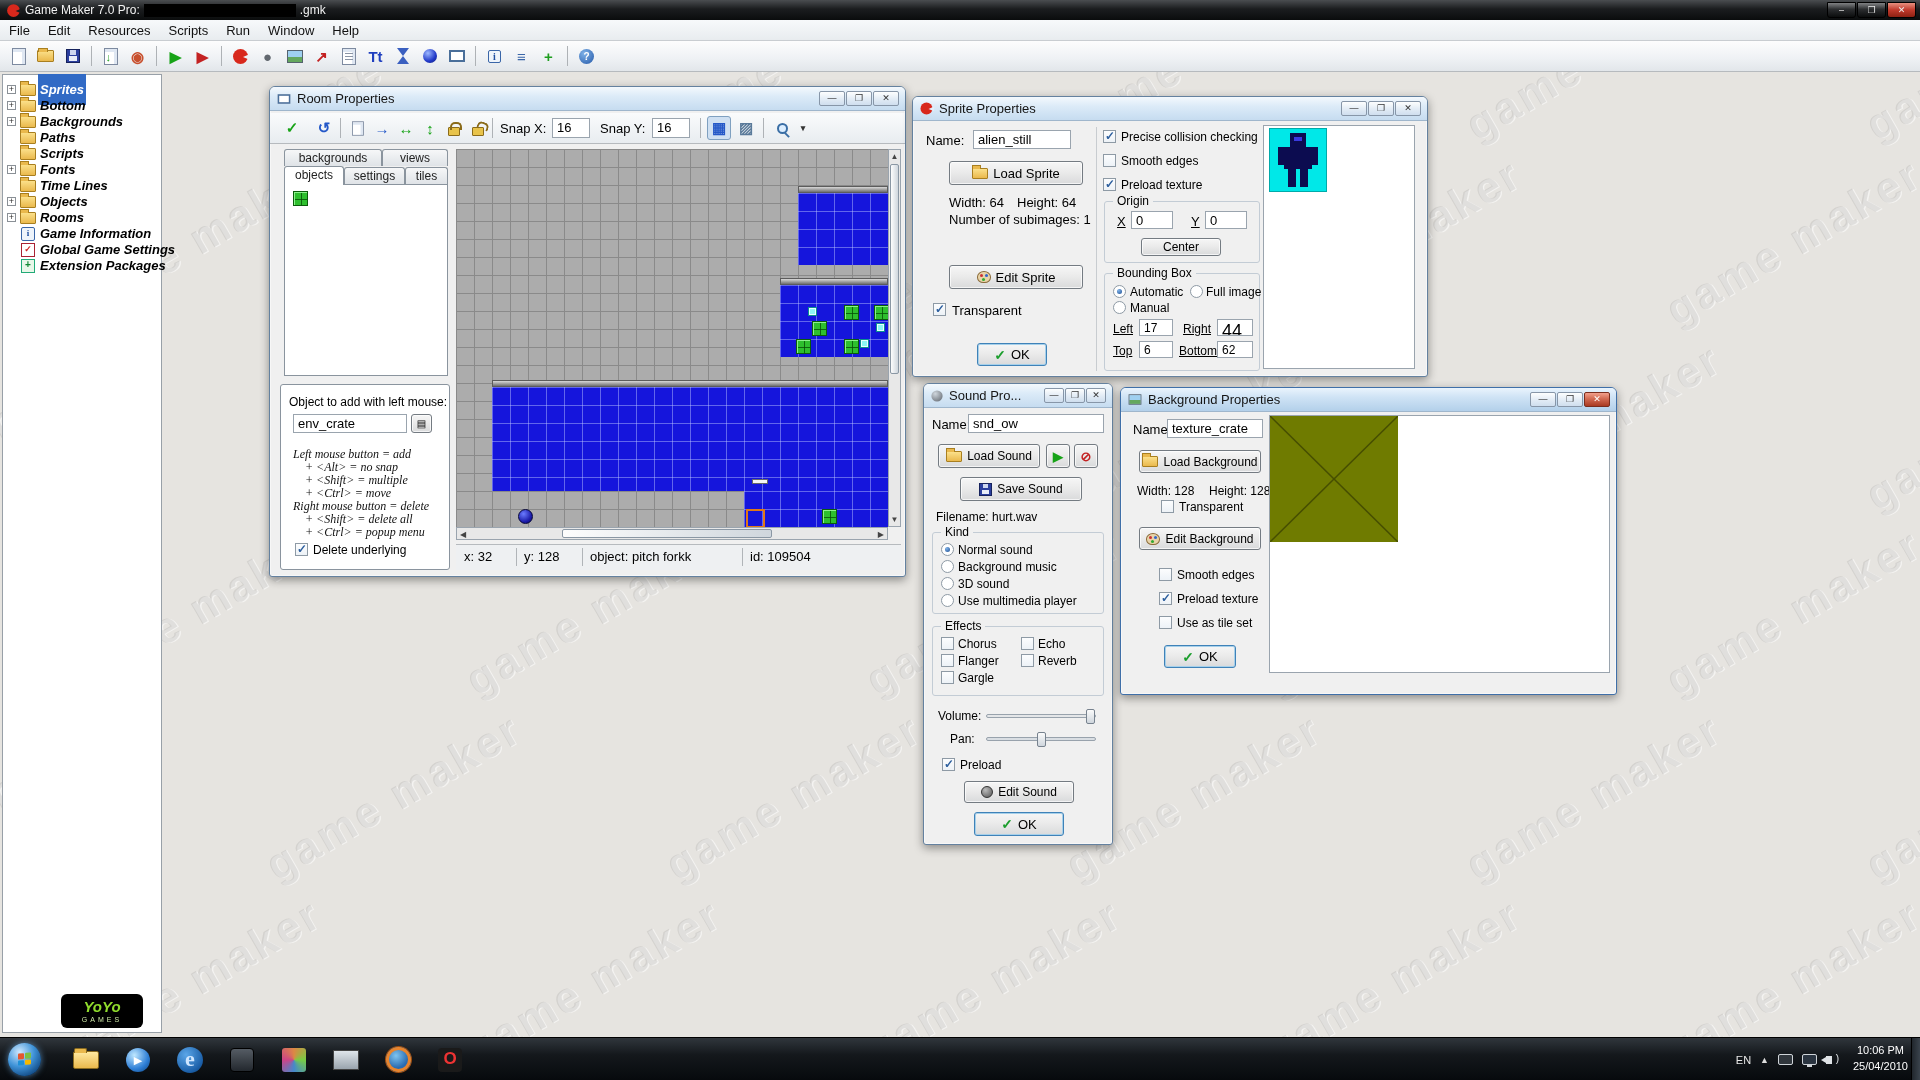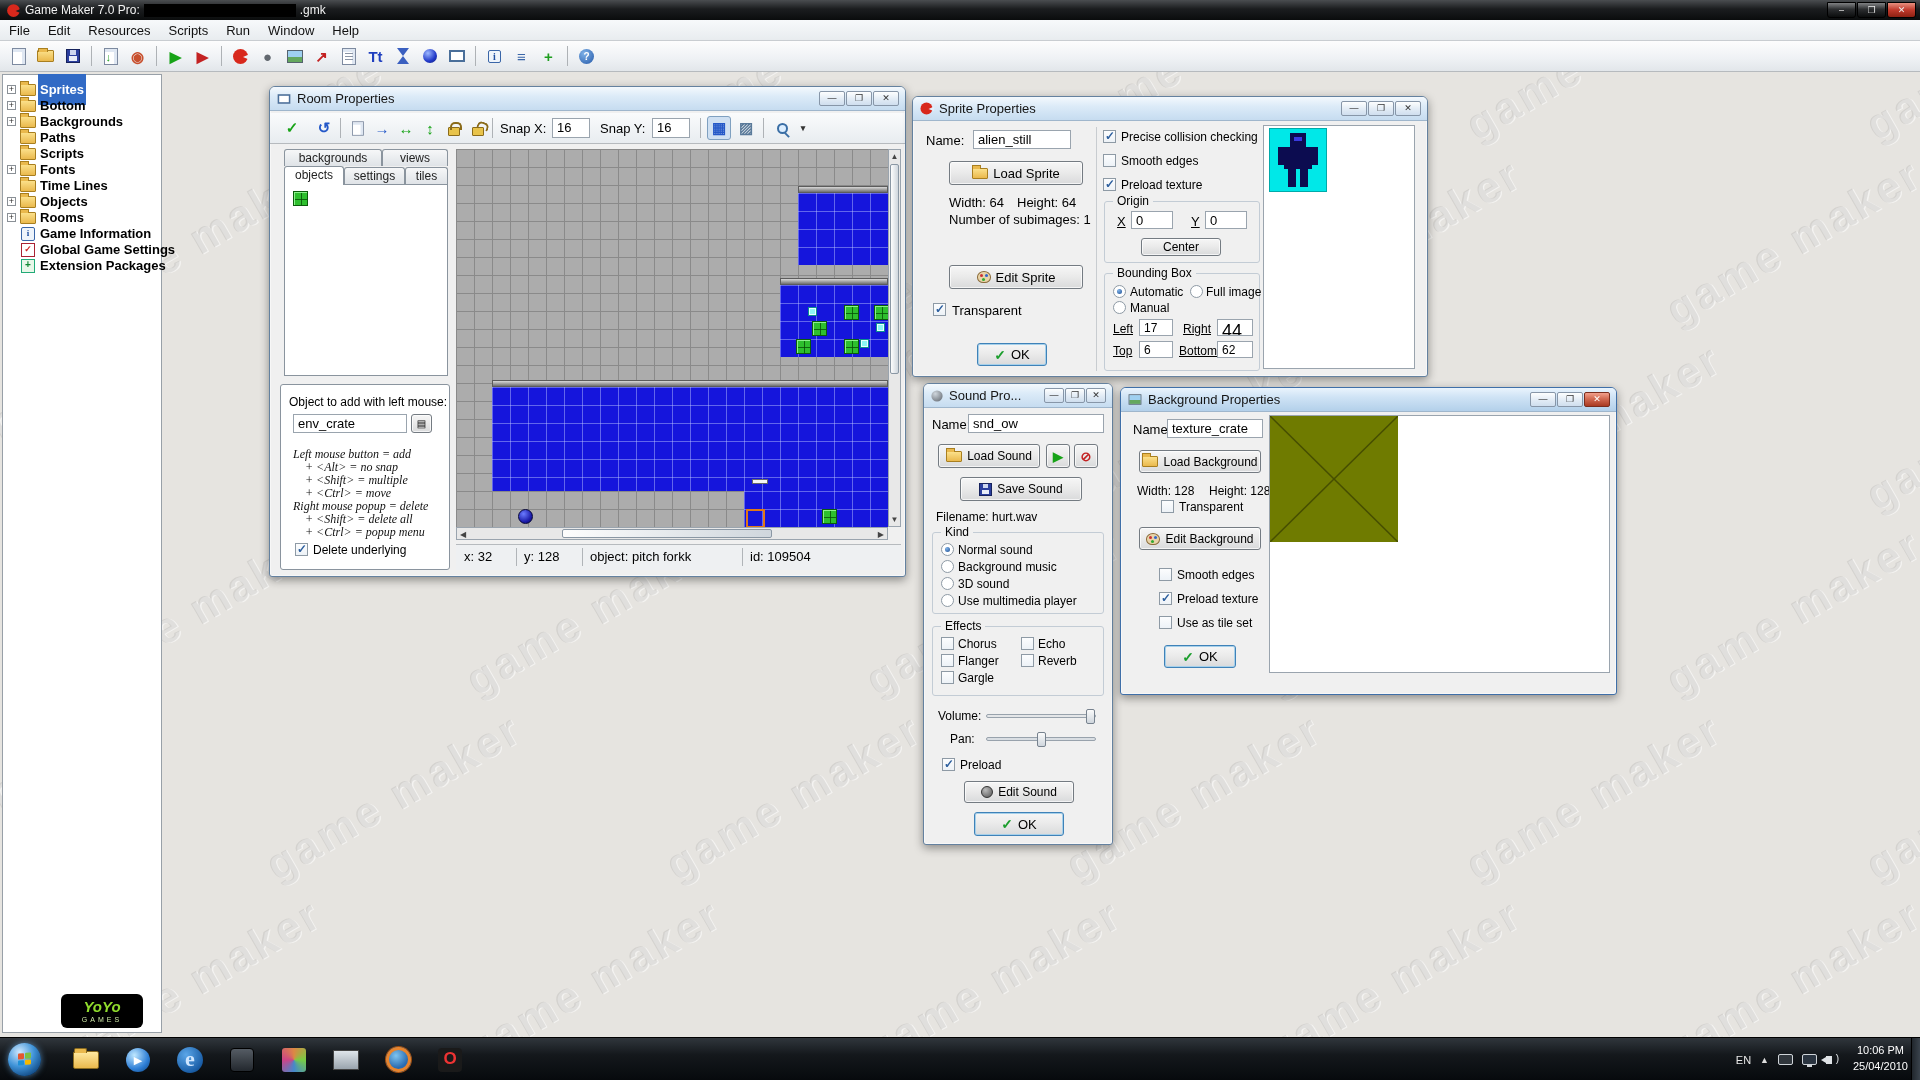--- a/index.html
+++ b/index.html
@@ -78,21 +78,21 @@
     background:linear-gradient(#fbe08a,#eab94d);border:1px solid #a97f1f;border-radius:1px;}
   .ticon-folder::before{content:"";position:absolute;left:1px;top:-2px;width:7px;height:3px;
     background:#eab94d;border:1px solid #a97f1f;border-bottom:none;z-index:1;}
   .ticon-info::after{content:"i";position:absolute;left:2px;top:0;width:12px;height:12px;background:#eef4fb;
     border:1px solid #3a66a8;border-radius:2px;color:#1f4fa0;font-weight:bold;font-size:9px;text-align:center;
     line-height:10px;font-family:"Liberation Serif",serif;}
   .ticon-settings::after{content:"✓";position:absolute;left:2px;top:0;width:12px;height:12px;background:#fff;
     border:1px solid #a23;color:#c22;font-size:9px;line-height:10px;text-align:center;font-weight:bold;}
   .ticon-package::after{content:"+";position:absolute;left:2px;top:0;width:12px;height:12px;background:#e9f7e9;
     border:1px solid #2a7;color:#183;font-size:10px;line-height:10px;text-align:center;font-weight:bold;}
-  .tlabel{white-space:nowrap;padding:8px 2px;}
+  .tlabel{white-space:nowrap;padding:8px 2px;font-style:italic;}
   .tlabel.sel{background:#316AC5;color:#fff;}
   .yoyo{position:absolute;left:58px;bottom:4px;width:82px;height:34px;background:#000;border-radius:6px;
     display:flex;flex-direction:column;align-items:center;justify-content:center;line-height:1;}
   .yoyo .l1{color:#8FDB2C;font-weight:bold;font-size:15px;font-style:italic;}
   .yoyo .l2{color:#cfe9a8;font-size:7px;letter-spacing:3px;margin-top:2px;}
 
   
   .win{position:absolute;background:#F0F0F0;border:1px solid #64819f;border-radius:6px 6px 3px 3px;
     box-shadow:0 3px 10px rgba(0,0,0,.4),0 0 0 1px rgba(255,255,255,.45) inset;}
   .wtitle{height:24px;display:flex;align-items:center;gap:5px;padding:0 6px;font-size:13px;color:#151515;
@@ -477,21 +477,21 @@
       </div>
       <div class="grp" style="left:0;top:235px;width:170px;height:186px;background:#fff;border-color:#8a949e">
         <span class="lbl small" style="left:8px;top:10px">Object to add with left mouse:</span>
         <span class="field" style="left:12px;top:29px;width:114px;height:19px">env_crate</span>
         <span class="btn" style="left:130px;top:29px;width:21px;height:19px;font-size:10px">▤</span>
         <div id="instr">
             <div class="instr" style="left: 12px; top: 62px;">Left mouse button = add</div>
             <div class="instr" style="left: 24px; top: 75px;">+ &lt;Alt&gt; = no snap</div>
             <div class="instr" style="left: 24px; top: 88px;">+ &lt;Shift&gt; = multiple</div>
             <div class="instr" style="left: 24px; top: 101px;">+ &lt;Ctrl&gt; = move</div>
-            <div class="instr" style="left: 12px; top: 114px;">Right mouse popup = delete</div>
+            <div class="instr" style="left: 12px; top: 114px;">Right mouse button = delete</div>
             <div class="instr" style="left: 24px; top: 127px;">+ &lt;Shift&gt; = delete all</div>
             <div class="instr" style="left: 24px; top: 140px;">+ &lt;Ctrl&gt; = popup menu</div>
           </div>
         <span class="cb on" style="left:14px;top:158px"></span>
         <span class="lbl small" style="left:32px;top:158px">Delete underlying</span>
       </div>
     </div>
 
     <div class="grid" id="grid" style="left:186px;top:62px;width:432px;height:378px">
         <div class="gblock" style="left: 342px; top: 44px; width: 90px; height: 72px;"></div>

